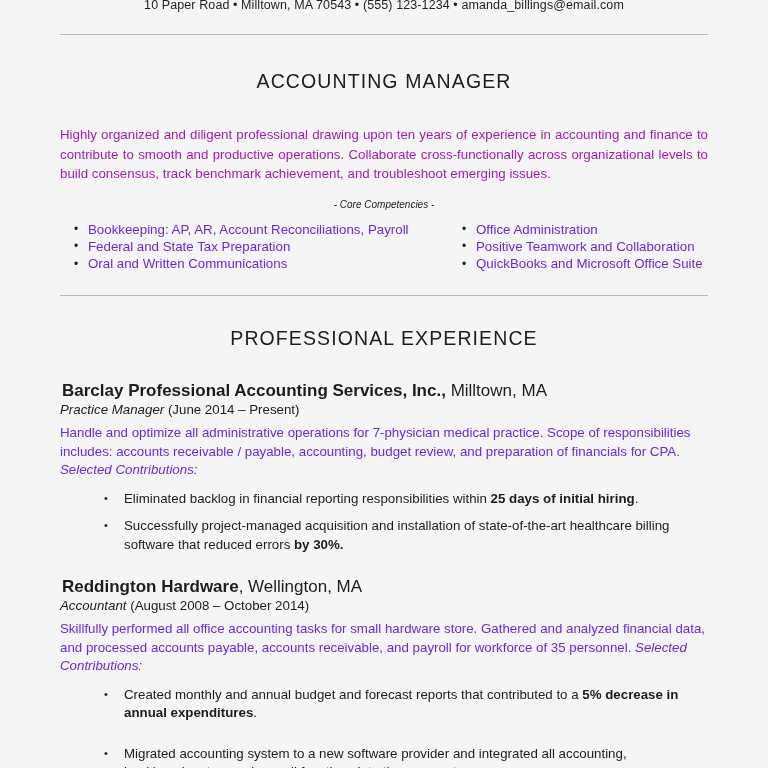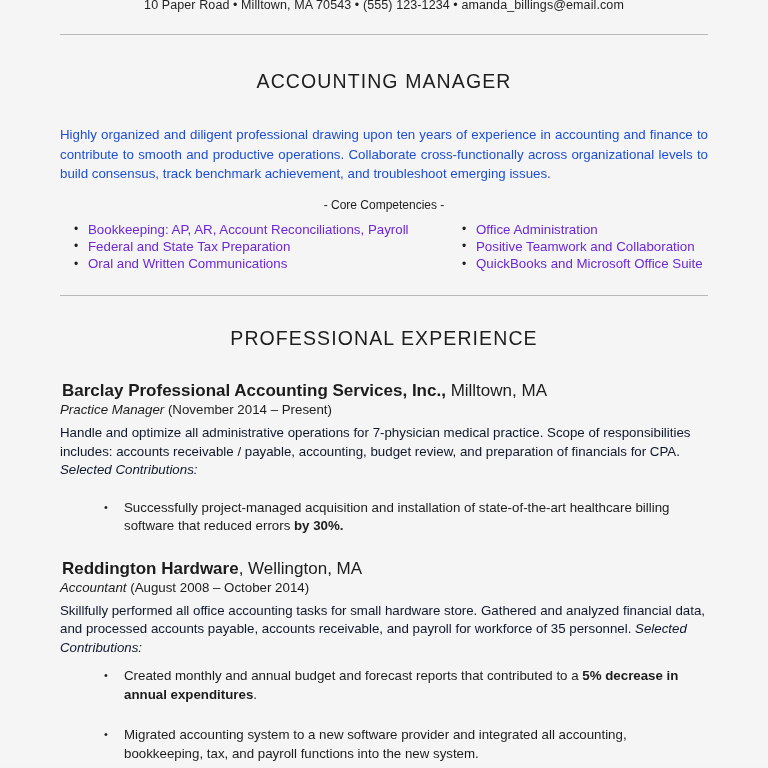--- a/index.html
+++ b/index.html
@@ -47,26 +47,27 @@
     font-weight: 400;
     letter-spacing: 1.1px;
     color: #1d1d1d;
     margin: 12px;
     line-height: 24px;
   }
   .summary {
     font-size: 13.3px;
     line-height: 19.5px;
     text-align: justify;
-    color: #1d4ed8;
+    color: #a21caf;
     margin: 0;
   }
   .core-label {
     text-align: center;
-    font-size: 12px;
+    font-style: italic;
+    font-size: 10px;
     line-height: 18px;
     margin: 0;
     color: #1c1c1c;
   }
   .comp-cols {
     display: flex;
     margin: 0;
   }
   .comp-col {
     box-sizing: border-box;
@@ -104,21 +105,21 @@
     font-size: 13.3px;
     line-height: 17px;
     margin: 0;
     color: #1c1c1c;
   }
   .job-title i { font-style: italic; }
   .job-desc {
     font-size: 13.3px;
     line-height: 18.5px;
     margin: 0;
-    color: #0f172a;
+    color: #6d28d9;
     text-align: left;
   }
   .job-desc i { font-style: italic; }
   ul.achv {
     margin: 0;
     padding: 0 0 0 64px;
     list-style: none;
   }
   ul.achv li {
     position: relative;
@@ -189,29 +190,30 @@
 
   <hr class="rule mid">
 
   <div class="sp18"></div>
 
   <div class="section-title">PROFESSIONAL EXPERIENCE</div>
 
   <div class="sp18"></div>
 
   <p class="job-head"><b>Barclay Professional Accounting Services, Inc.,</b><span> Milltown, MA</span></p>
-  <p class="job-title"><i>Practice Manager</i><span> (November 2014 – Present)</span></p>
+  <p class="job-title"><i>Practice Manager</i><span> (June 2014 – Present)</span></p>
 
   <div class="sp6"></div>
 
   <p class="job-desc"><span>Handle and optimize all administrative operations for 7-physician medical practice. Scope of responsibilities includes: accounts receivable / payable, accounting, budget review, and preparation of financials for CPA. </span><i>Selected Contributions:</i></p>
 
   <div class="sp10"></div>
 
   <ul class="achv">
+    <li><span>Eliminated backlog in financial reporting responsibilities within </span><b>25 days of initial hiring</b><span>.</span></li>
     <li style="margin-top:9px"><span>Successfully project-managed acquisition and installation of state-of-the-art healthcare billing software that reduced errors </span><b>by 30%.</b><span></span></li>
   </ul>
 
   <div class="sp22"></div>
 
   <p class="job-head"><b>Reddington Hardware</b><span>, Wellington, MA</span></p>
   <p class="job-title"><i>Accountant</i><span> (August 2008 – October 2014)</span></p>
 
   <div class="sp6"></div>
 

